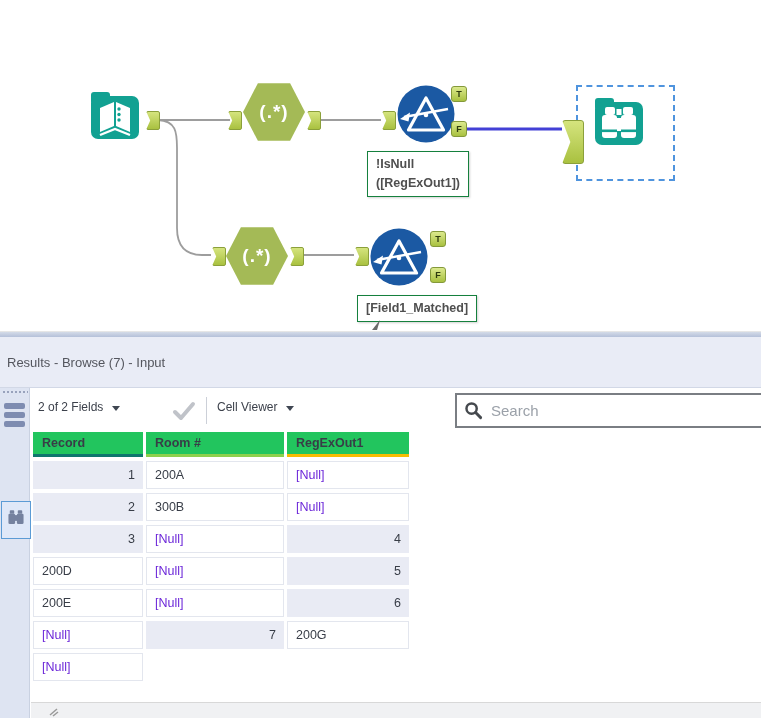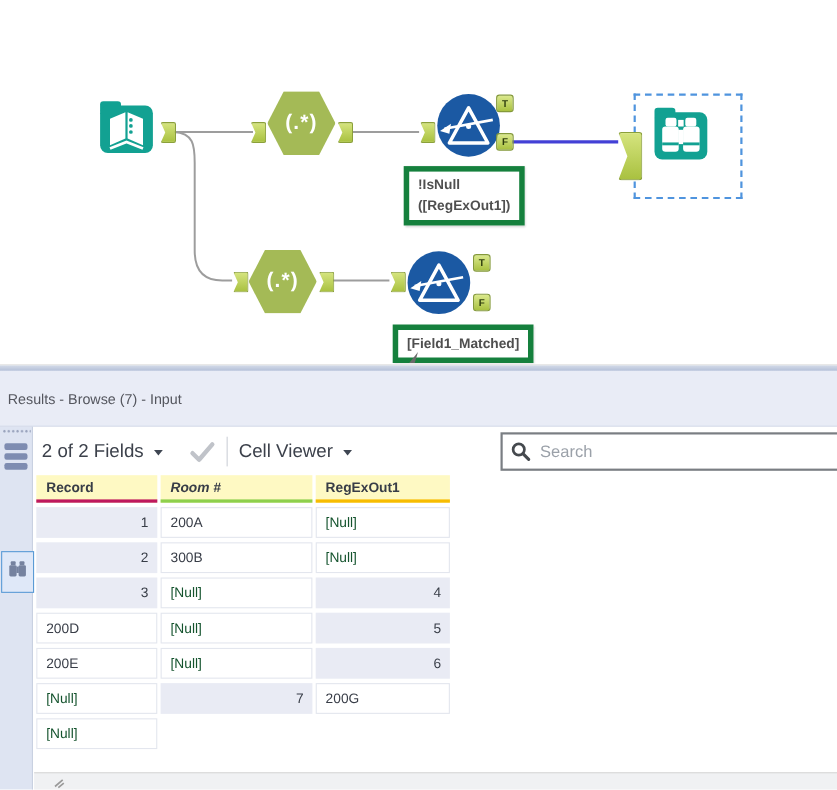--- a/index.html
+++ b/index.html
@@ -22,21 +22,21 @@
        clip-path:polygon(0 0,100% 0,100% 100%,0 100%,30% 50%);}
   .anchor-big{position:absolute;width:20px;height:42px;border-radius:3px;
        background:linear-gradient(#d5e47e,#a9c140);border:1px solid #8ba03a;
        clip-path:polygon(0 0,100% 0,100% 100%,0 100%,38% 50%);}
   .tf{position:absolute;width:14px;height:14px;border-radius:3px;
        background:linear-gradient(#dbe98d,#a9c140);border:1px solid #84993a;
        font-size:9px;font-weight:bold;color:#2e3c0e;
        display:flex;align-items:center;justify-content:center;}
   .sel-box{position:absolute;left:576px;top:85px;width:95px;height:92px;
        border:2px dashed #4f94de;}
-  .annotation{position:absolute;background:#fff;border:5px solid #15803d;
+  .annotation{position:absolute;background:#fff;border:1px solid #15803d;
        box-shadow:1px 1px 2px rgba(0,0,0,.18);padding:3px 8px;
        font-size:12.5px;font-weight:600;color:#4f4f4f;line-height:1.5;white-space:nowrap;}
 
   
   #results{position:absolute;left:0;top:331px;width:761px;height:387px;background:#fff;}
   #results .band{position:absolute;left:0;top:0;width:761px;height:6px;
        background:linear-gradient(#d4dbe8,#aebbd6);border-top:1px solid #e6e6e6;}
   #results .titlebar{position:absolute;left:0;top:6px;width:761px;height:51px;
        background:#e9ecf6;border-bottom:1px solid #d2d8e6;
        display:flex;align-items:center;padding-left:7px;box-sizing:border-box;
@@ -47,45 +47,45 @@
        background-image:radial-gradient(#98a2bc 1px,transparent 1.2px);
        background-size:4px 4px;background-position:0 0;}
   .side-icon{position:absolute;left:4px;display:flex;flex-direction:column;gap:3px;}
   .side-icon .bar{width:21px;height:6px;border-radius:2px;background:#7e8cb1;}
   .side-browse{position:absolute;left:1px;top:113px;width:28px;height:36px;
        border:1px solid #5b9bd5;background:#dfe8f8;
        display:flex;align-items:center;justify-content:center;}
 
   .toolbar{position:absolute;left:30px;top:57px;width:731px;height:44px;background:#fff;}
   .dd{position:absolute;display:flex;align-items:center;gap:9px;
-       font-size:17px;color:#3c414b;cursor:default;}
+       font-size:12px;color:#3c414b;cursor:default;}
   .caret{width:0;height:0;border-left:4px solid transparent;border-right:4px solid transparent;
        border-top:5px solid #3f4652;margin-top:2px;}
   .vsep{position:absolute;width:1px;height:27px;background:#ccd0d8;}
   .searchbox{position:absolute;left:455px;top:62px;width:312px;height:35px;
        border:2px solid #7a7e83;background:#fff;box-sizing:border-box;
        display:flex;align-items:center;padding-left:7px;gap:6px;}
   .searchbox input{border:none;outline:none;flex:1;font-size:15px;color:#3c414b;
        font-family:"Liberation Sans","DejaVu Sans",sans-serif;}
   .searchbox input::placeholder{color:#9ba1a9;opacity:1;}
 
   
   #grid{position:absolute;left:33px;top:101px;display:grid;
        grid-template-columns:110px 138px 122px;
        grid-template-rows:25px repeat(7,28px);
        column-gap:3px;row-gap:4px;font-size:12.5px;color:#383d47;}
   .hcell{display:flex;align-items:center;font-weight:bold;padding-left:9px;
-       border-bottom:3px solid #be185d;box-sizing:border-box;background:#fef9c3;}
-  .hcell.room{border-bottom-color:#8ed04d;font-style:italic;}
+       border-bottom:3px solid #0f766e;box-sizing:border-box;background:#22c55e;}
+  .hcell.room{border-bottom-color:#8ed04d;}
   .hcell.rgx{border-bottom-color:#f7bc02;}
   .cell-rec{background:#e9ebf4;display:flex;align-items:center;justify-content:flex-end;
        padding-right:8px;box-sizing:border-box;}
   .cell{background:#fff;border:1px solid #e3e6ee;display:flex;align-items:center;
        padding-left:8px;box-sizing:border-box;text-align:right;}
-  .cell.null{color:#14532d;}
+  .cell.null{color:#6d28d9;}
 
   .bottombar{position:absolute;left:31px;top:371px;width:730px;height:16px;
        background:#f0f1f3;border-top:1px solid #d8d8d8;}
 </style>
 </head>
 <body>
 
 <div id="app">
 
   <div id="canvas">

